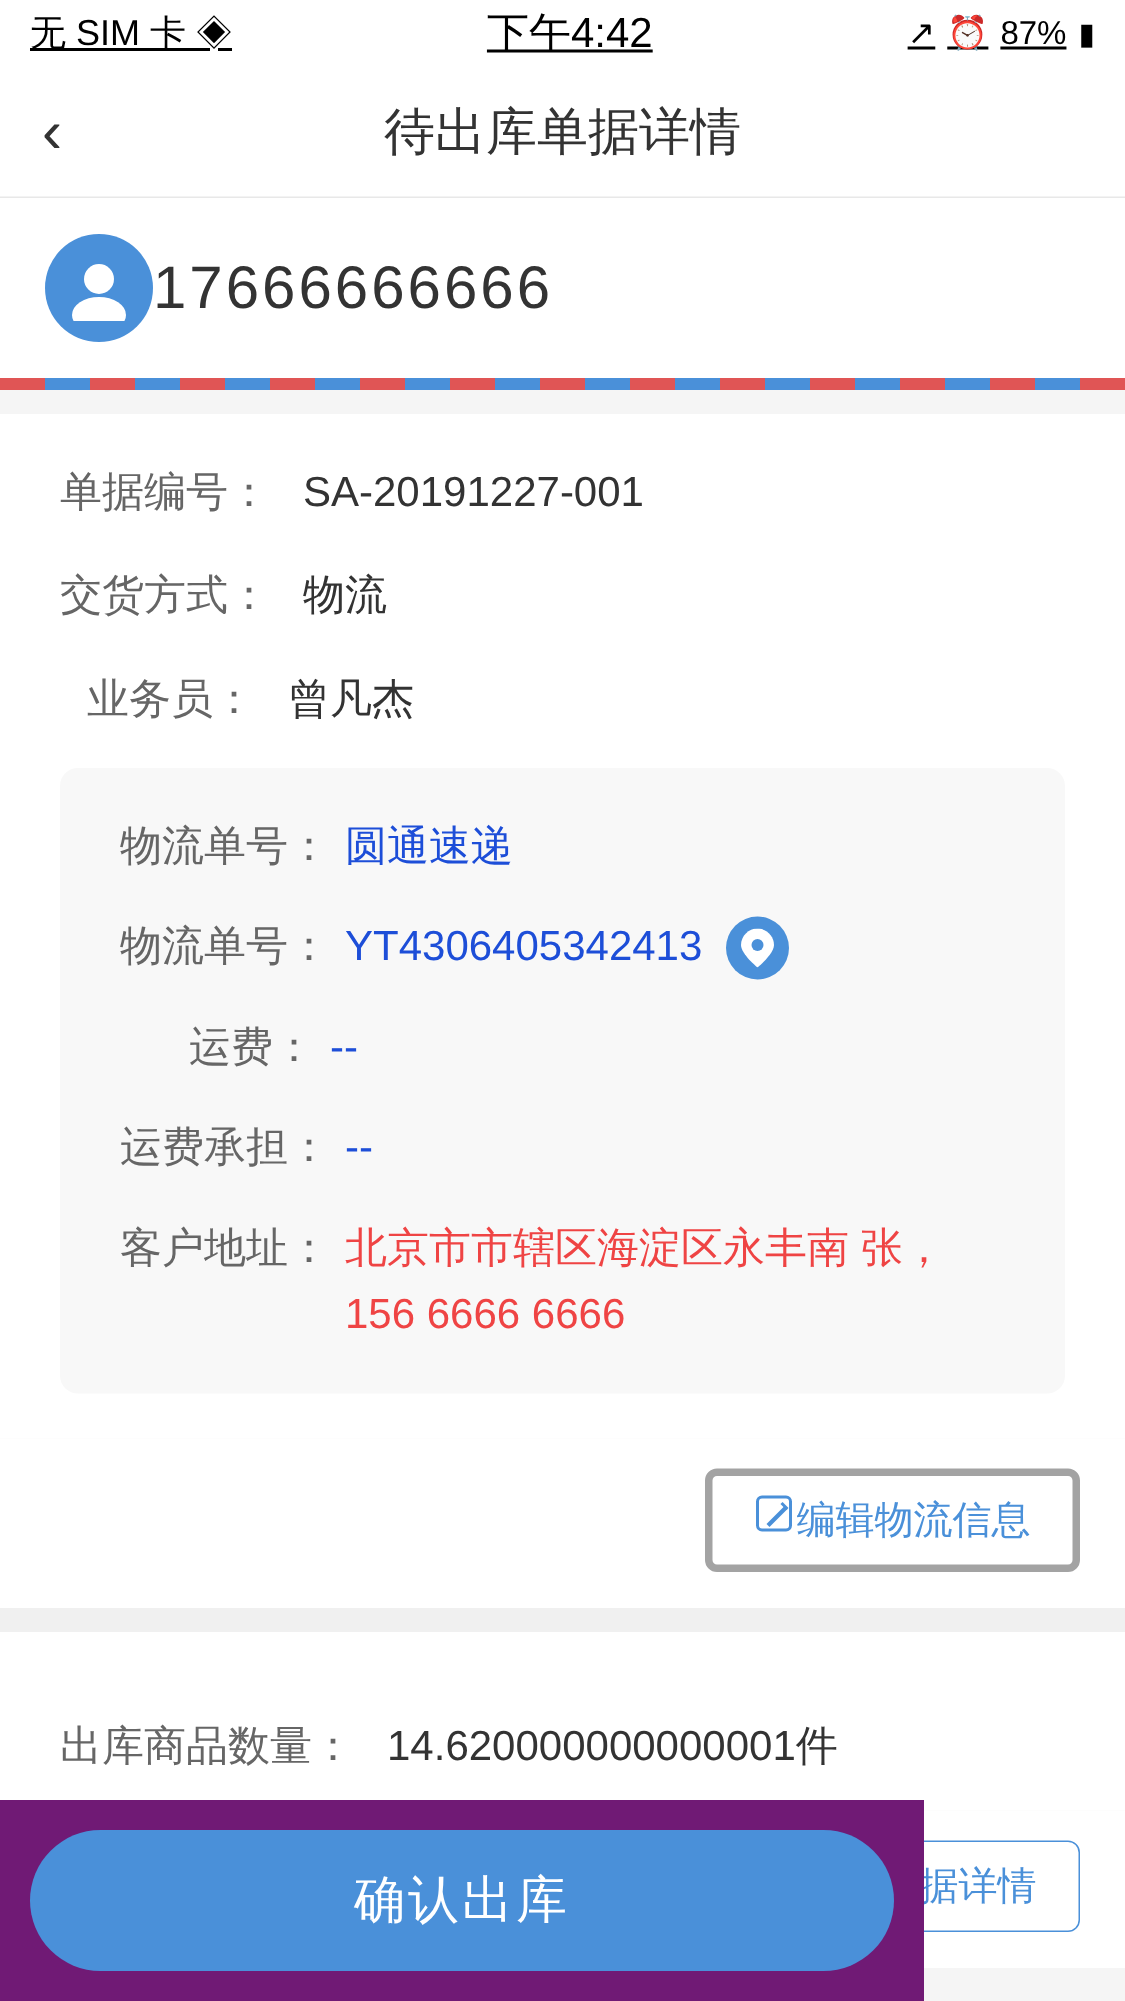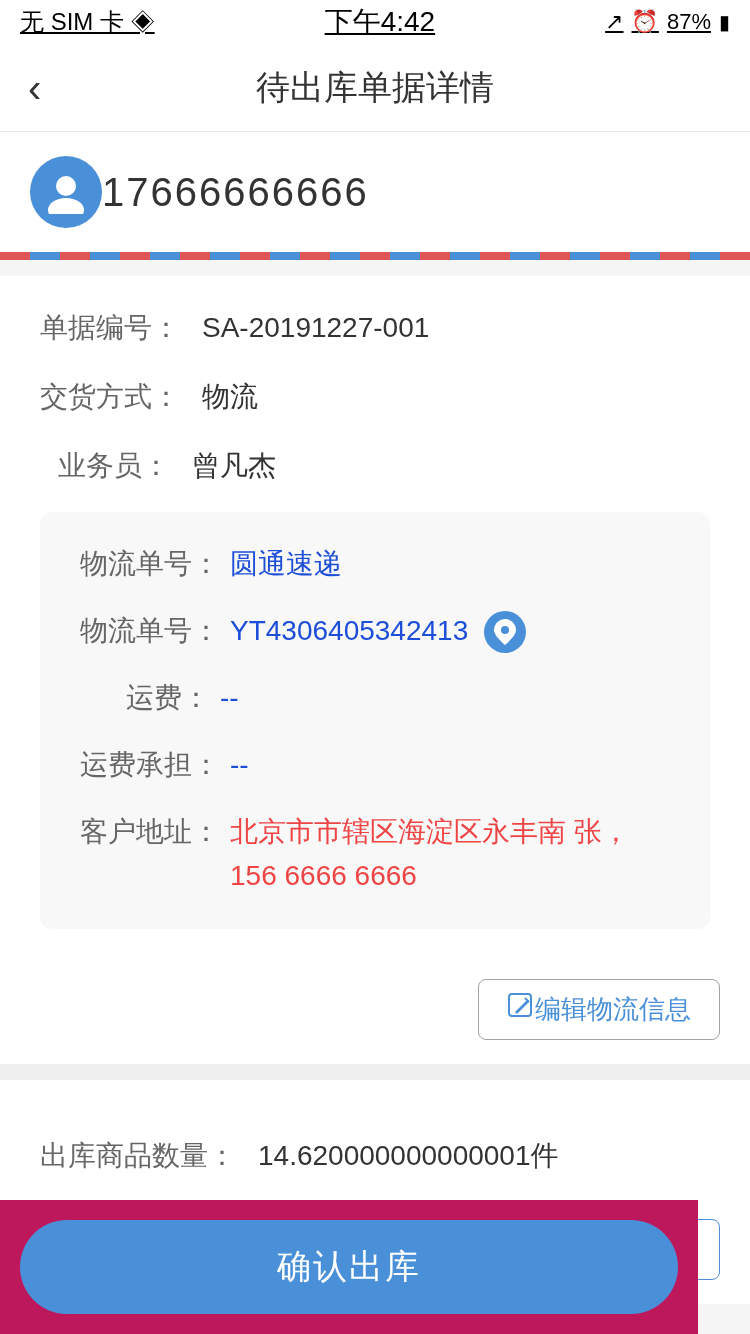--- a/index.html
+++ b/index.html
@@ -169,21 +169,21 @@
     }
 
     
     .edit-logistics-btn {
       display: flex;
       justify-content: flex-end;
       padding: 20px 30px 24px;
       background: #fff;
     }
     .btn-edit {
-      border: 1px solid #a3a3a3;
+      border: 5px solid #a3a3a3;
       border-radius: 8px;
       padding: 12px 28px;
       color: #4a90d9;
       font-size: 26px;
       background: #fff;
       display: flex;
       align-items: center;
       cursor: pointer;
     }
 
@@ -216,23 +216,23 @@
       display: flex;
       align-items: center;
       gap: 10px;
       cursor: pointer;
     }
 
     
     .bottom-btn-wrapper {
       position: fixed;
       bottom: 0;
-      width: 698px;
+      width: 616px;
       padding: 20px 0;
-      background: #be185d;
+      background: #701a75;
     }
     .confirm-btn {
       display: block;
       width: calc(100% - 40px);
       margin: 0 auto;
       background: #4a90d9;
       color: #fff;
       font-size: 34px;
       font-weight: 500;
       border: none;

